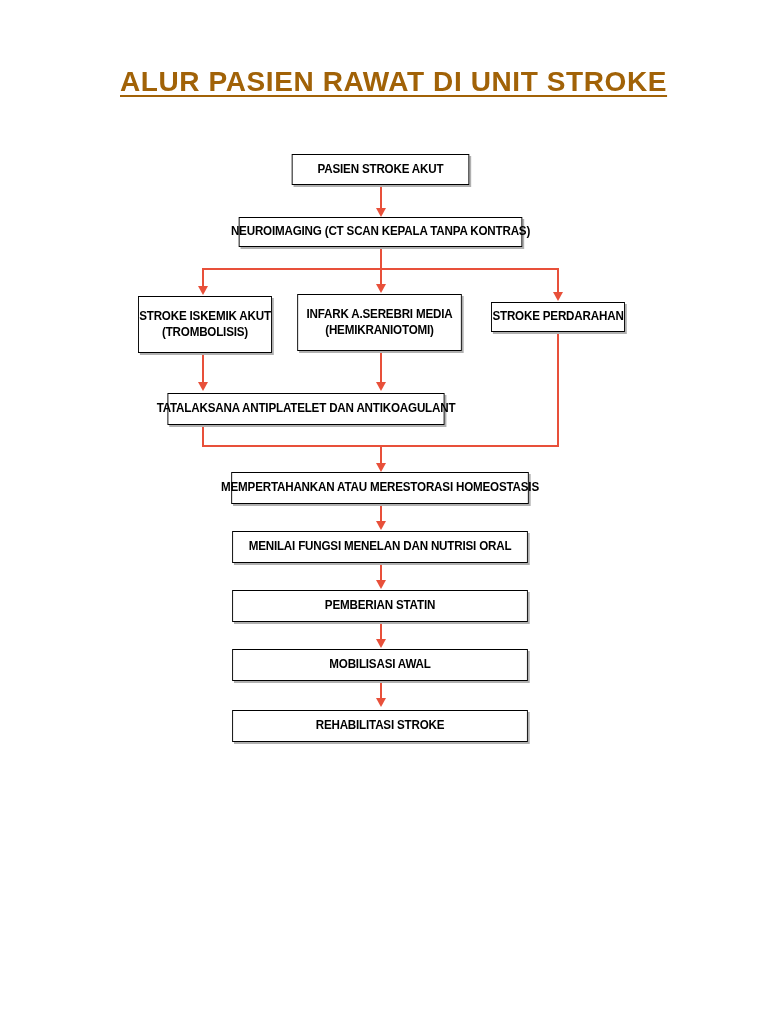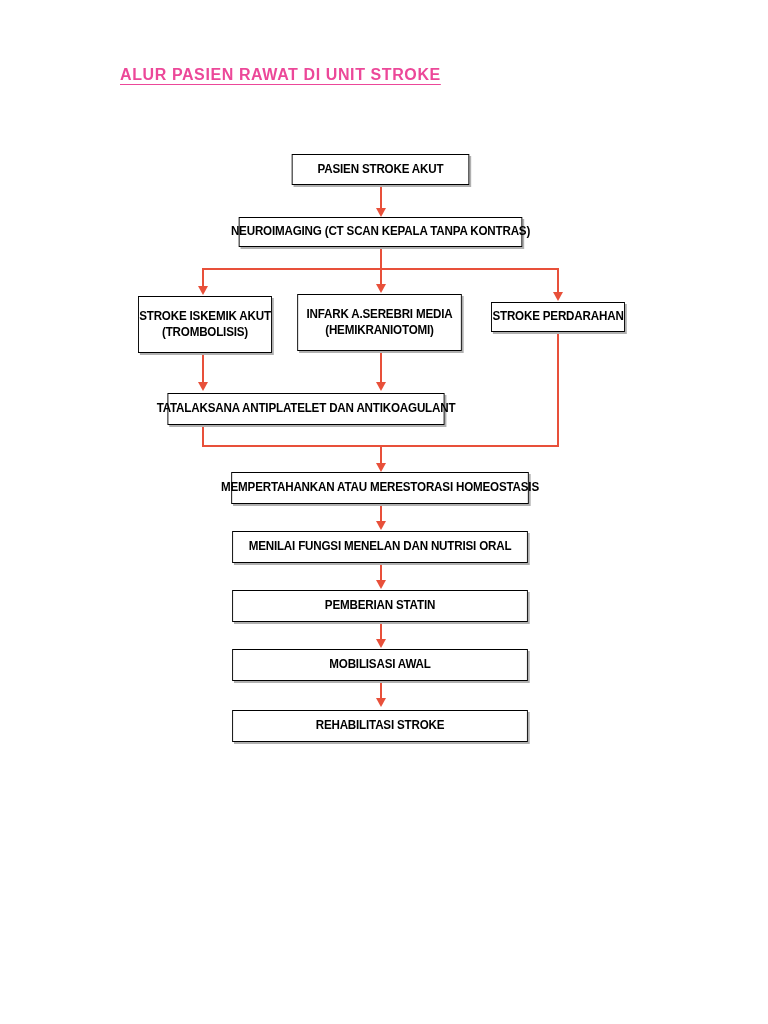--- a/index.html
+++ b/index.html
@@ -21,24 +21,24 @@
     top: 0;
     width: 768px;
     height: 1024px;
   }
 
   .page-title {
     position: absolute;
     left: 120px;
     top: 66px;
     font-family: "Liberation Sans", sans-serif;
-    font-size: 16px;
+    font-size: 28px;
     font-weight: bold;
     letter-spacing: 0.6px;
-    color: #ec4899;
+    color: #a16207;
     text-decoration: underline;
     text-underline-offset: 4px;
     white-space: nowrap;
   }
 
   
   .node {
     position: absolute;
     box-sizing: border-box;
     background: #ffffff;

